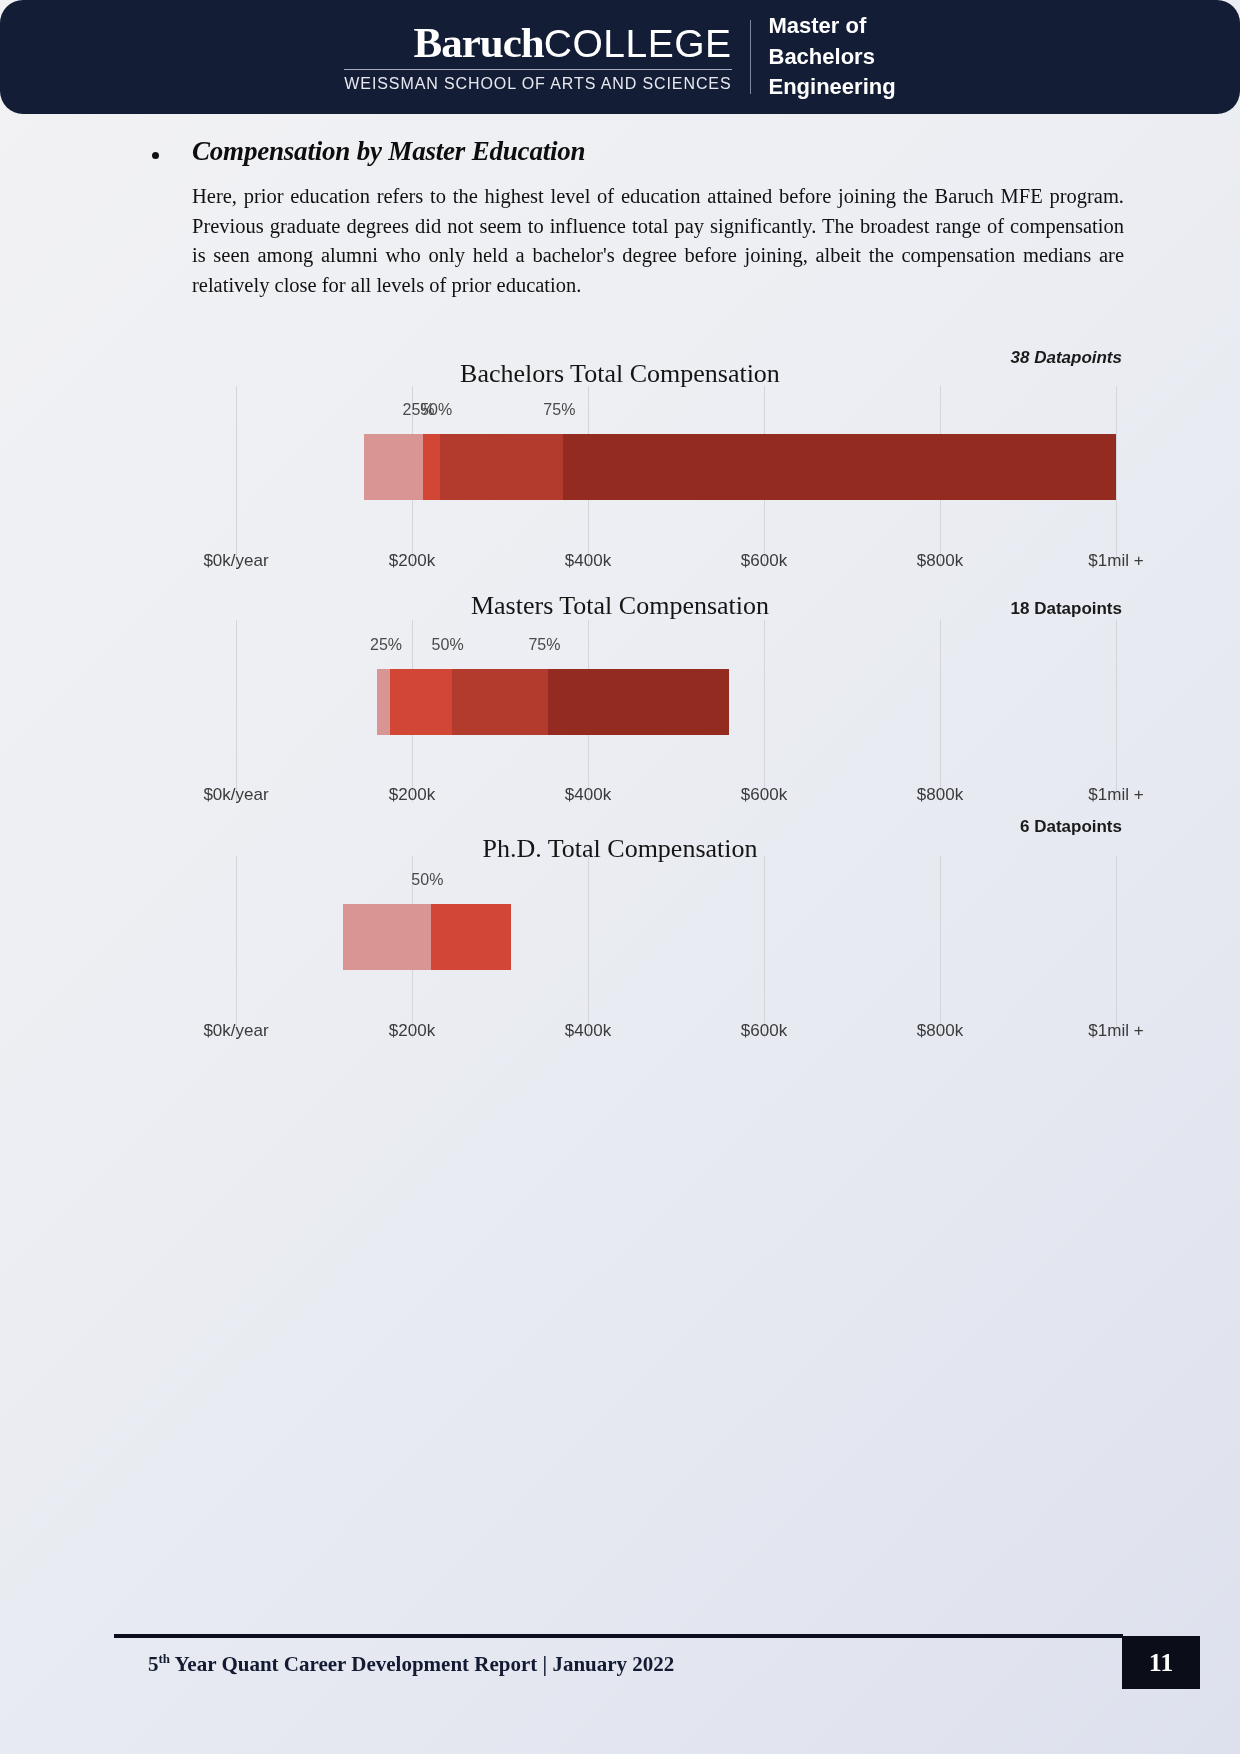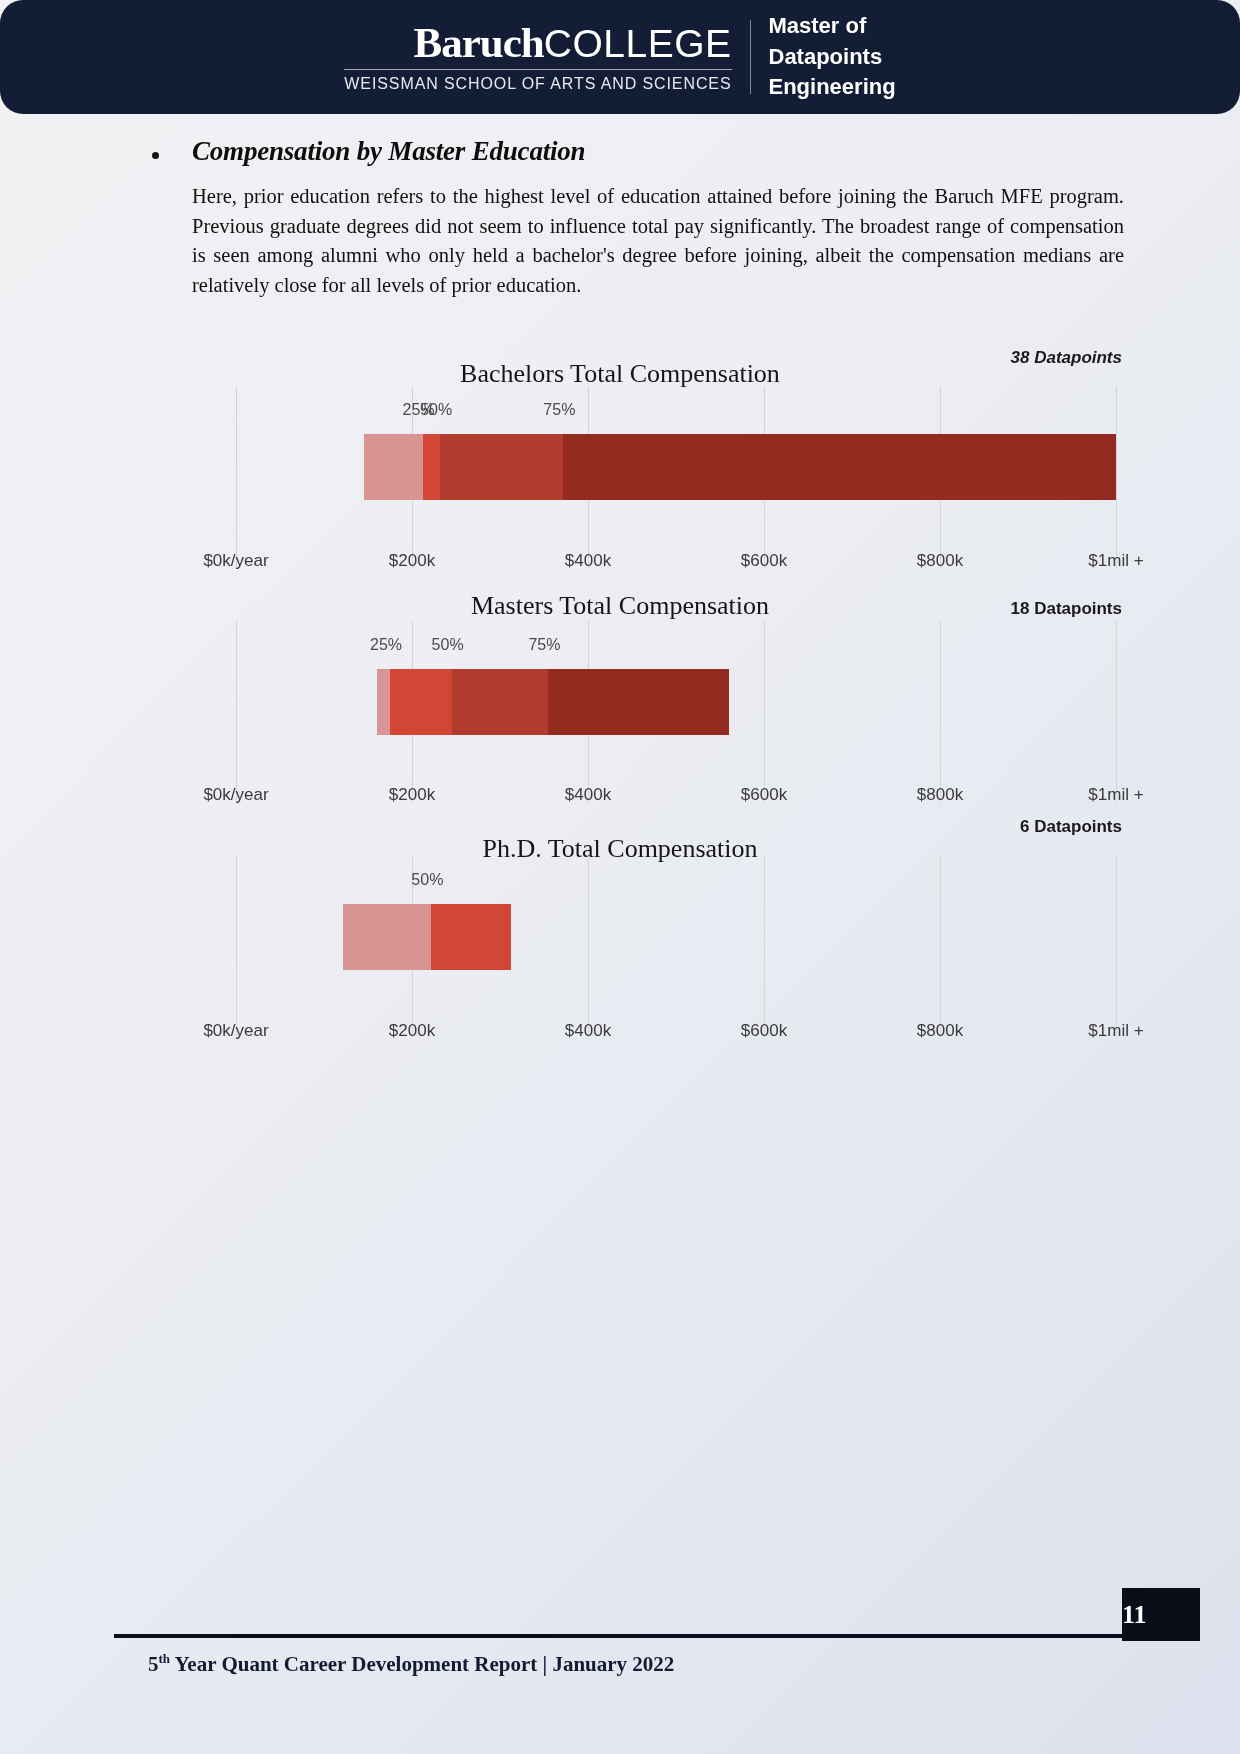--- a/index.html
+++ b/index.html
@@ -112,44 +112,44 @@
     width: 1009px; height: 4px; background: #0b0f1d;
   }
   .footer-text {
     position: absolute; left: 148px; top: 1651px;
     font-family: "Liberation Serif", serif;
     font-size: 21px; font-weight: 700; color: #131b33;
     white-space: nowrap;
   }
   .footer-text sup { font-size: 13px; vertical-align: super; }
   .page-box {
-    position: absolute; left: 1122px; top: 1588px;
+    position: absolute; left: 1122px; top: 1636px;
     width: 78px; height: 53px; background: #0b0d18;
-    display: flex; align-items: center; justify-content: flex-start;
+    display: flex; align-items: center; justify-content: center;
   }
   .page-num {
     color: #ffffff;
     font-family: "Liberation Serif", serif;
     font-size: 26px; font-weight: 700;
   }
 </style>
 </head>
 <body>
 
 <div class="header">
   <div class="logo-wrap">
     <div class="logo-left">
       <div class="logo-line1"><span>Baruch</span><span class="thin">COLLEGE</span></div>
       <div class="logo-rule"></div>
       <div class="logo-line2">WEISSMAN SCHOOL OF ARTS AND SCIENCES</div>
     </div>
     <div class="logo-div"></div>
     <div class="logo-right">
       <div>Master of</div>
-      <div>Datapoints</div>
+      <div>Bachelors</div>
       <div>Engineering</div>
     </div>
   </div>
 </div>
 
 <div class="content">
 
   <div class="bullet-row">
     <span class="bullet-dot"></span>
     <span class="bullet-title">Compensation by Master Education</span>

